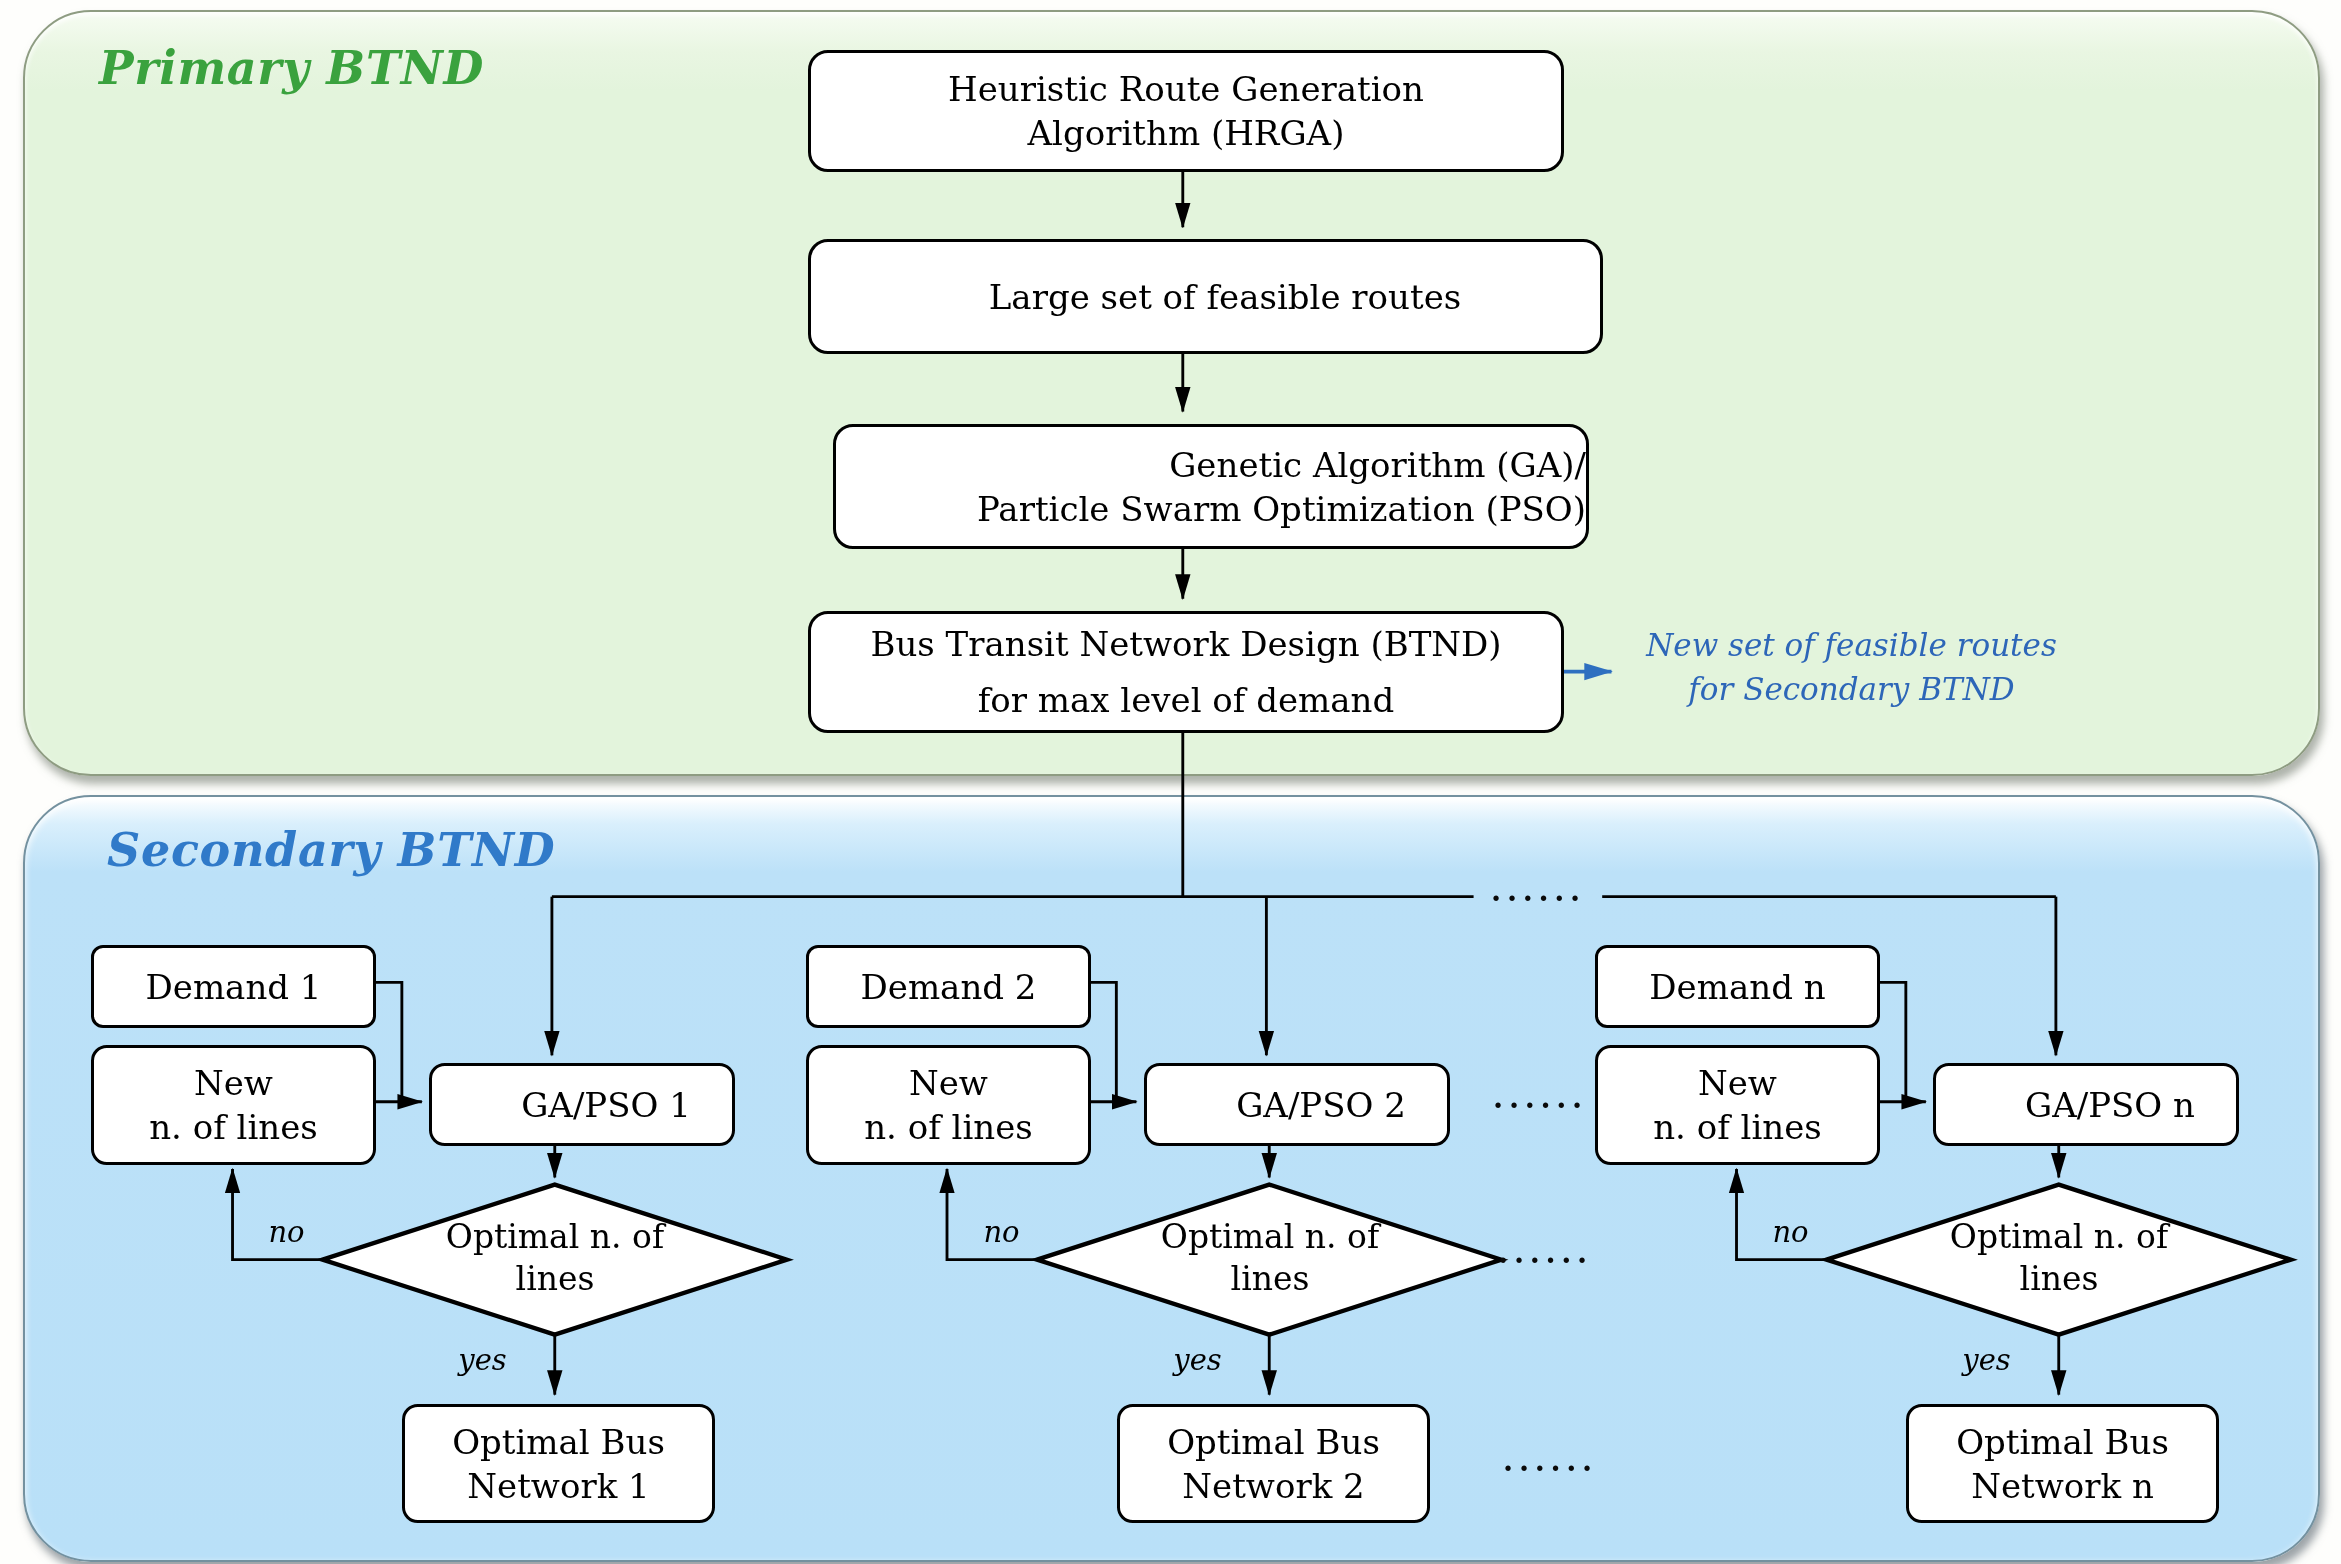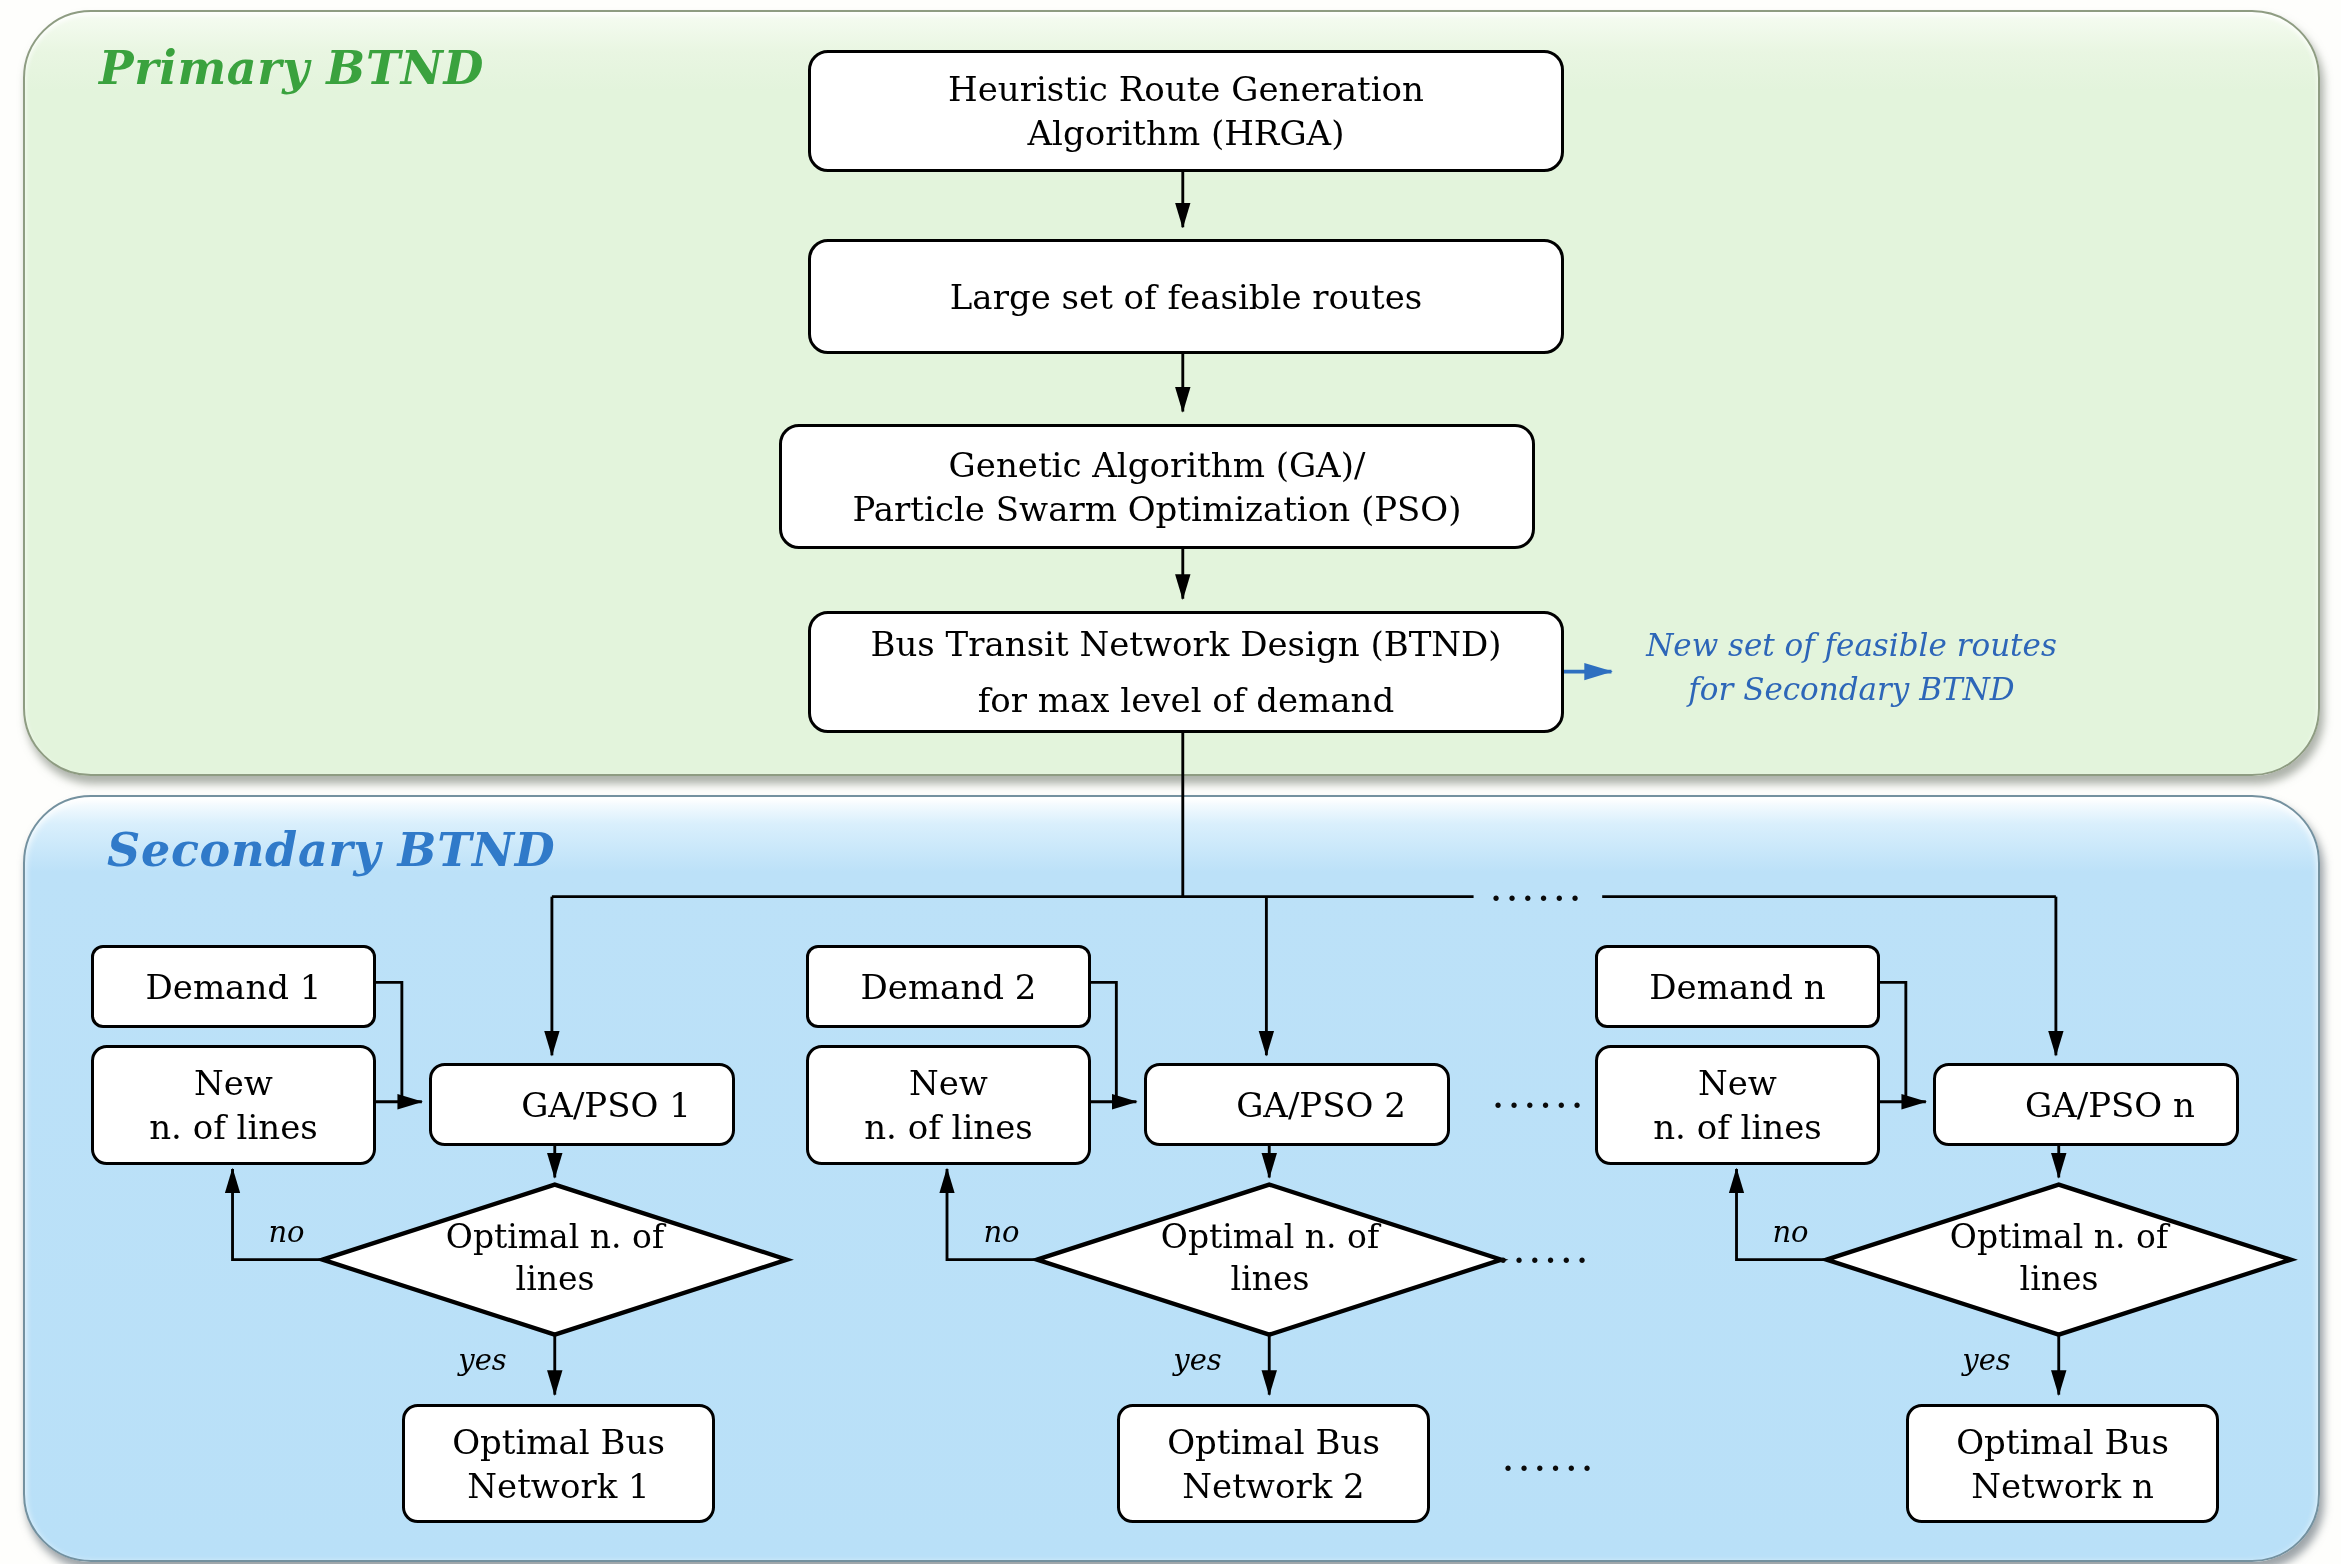--- a/index.html
+++ b/index.html
@@ -23,22 +23,22 @@
   .title--green{left:99px;top:40px;color:#3aa23e;}
   .title--blue{left:107px;top:822px;color:#307ac9;}
 
   
   .box{position:absolute;background:#ffffff;border:3.6px solid #000;border-radius:20px;
        display:flex;flex-direction:column;align-items:center;justify-content:center;
        text-align:center;font-size:34px;line-height:44px;}
   .box .ln{display:block;white-space:nowrap;}
 
   .pb0{left:808px;top:50px;width:750px;height:116px;}
-  .pb1{left:808px;top:239px;width:750px;height:109px;}
-  .pb2{left:779px;top:424px;width:750px;height:119px;}
+  .pb1{left:808px;top:239px;width:750px;height:109px;padding-left:39px;}
+  .pb2{left:833px;top:424px;width:750px;height:119px;align-items:flex-end;}
   .pb3{left:808px;top:611px;width:750px;height:116px;gap:12px;}
 
   
   .note{position:absolute;left:1644px;top:623px;width:415px;text-align:center;
         font-style:italic;font-size:31px;line-height:44px;color:#2d66b8;}
 
   
   .col{position:absolute;inset:0;}
   .col--2{transform:translateX(715px);}
   .col--3{transform:translateX(1504px);}

